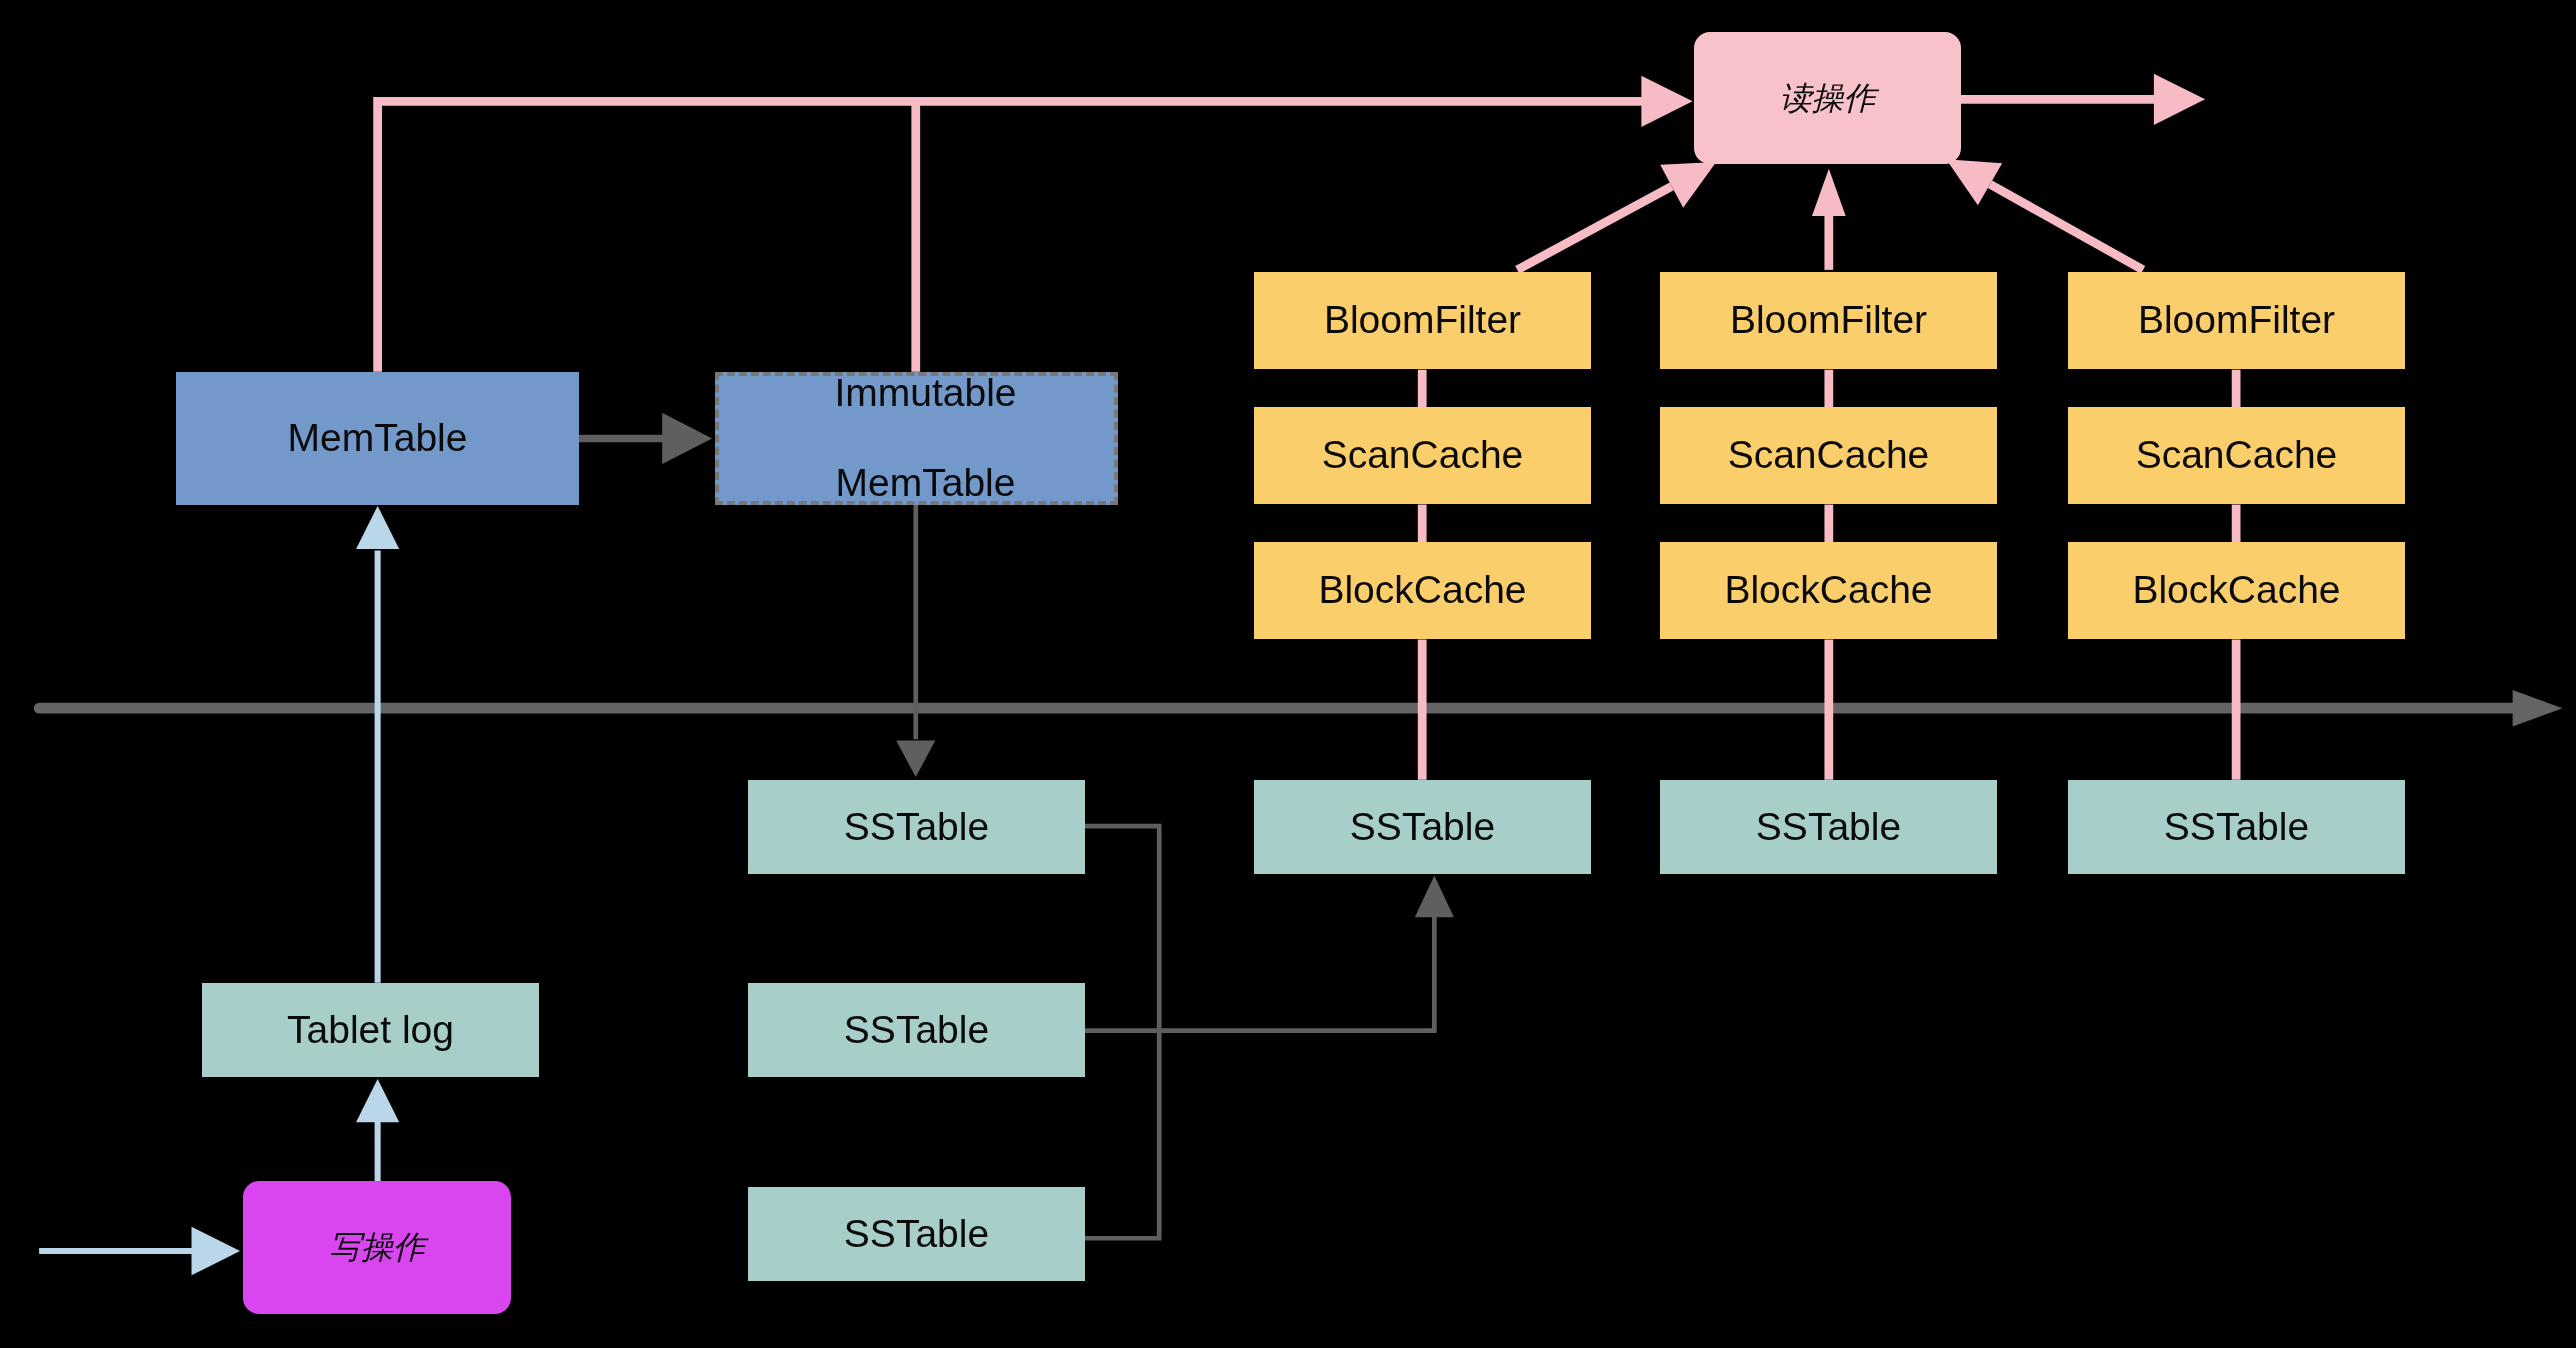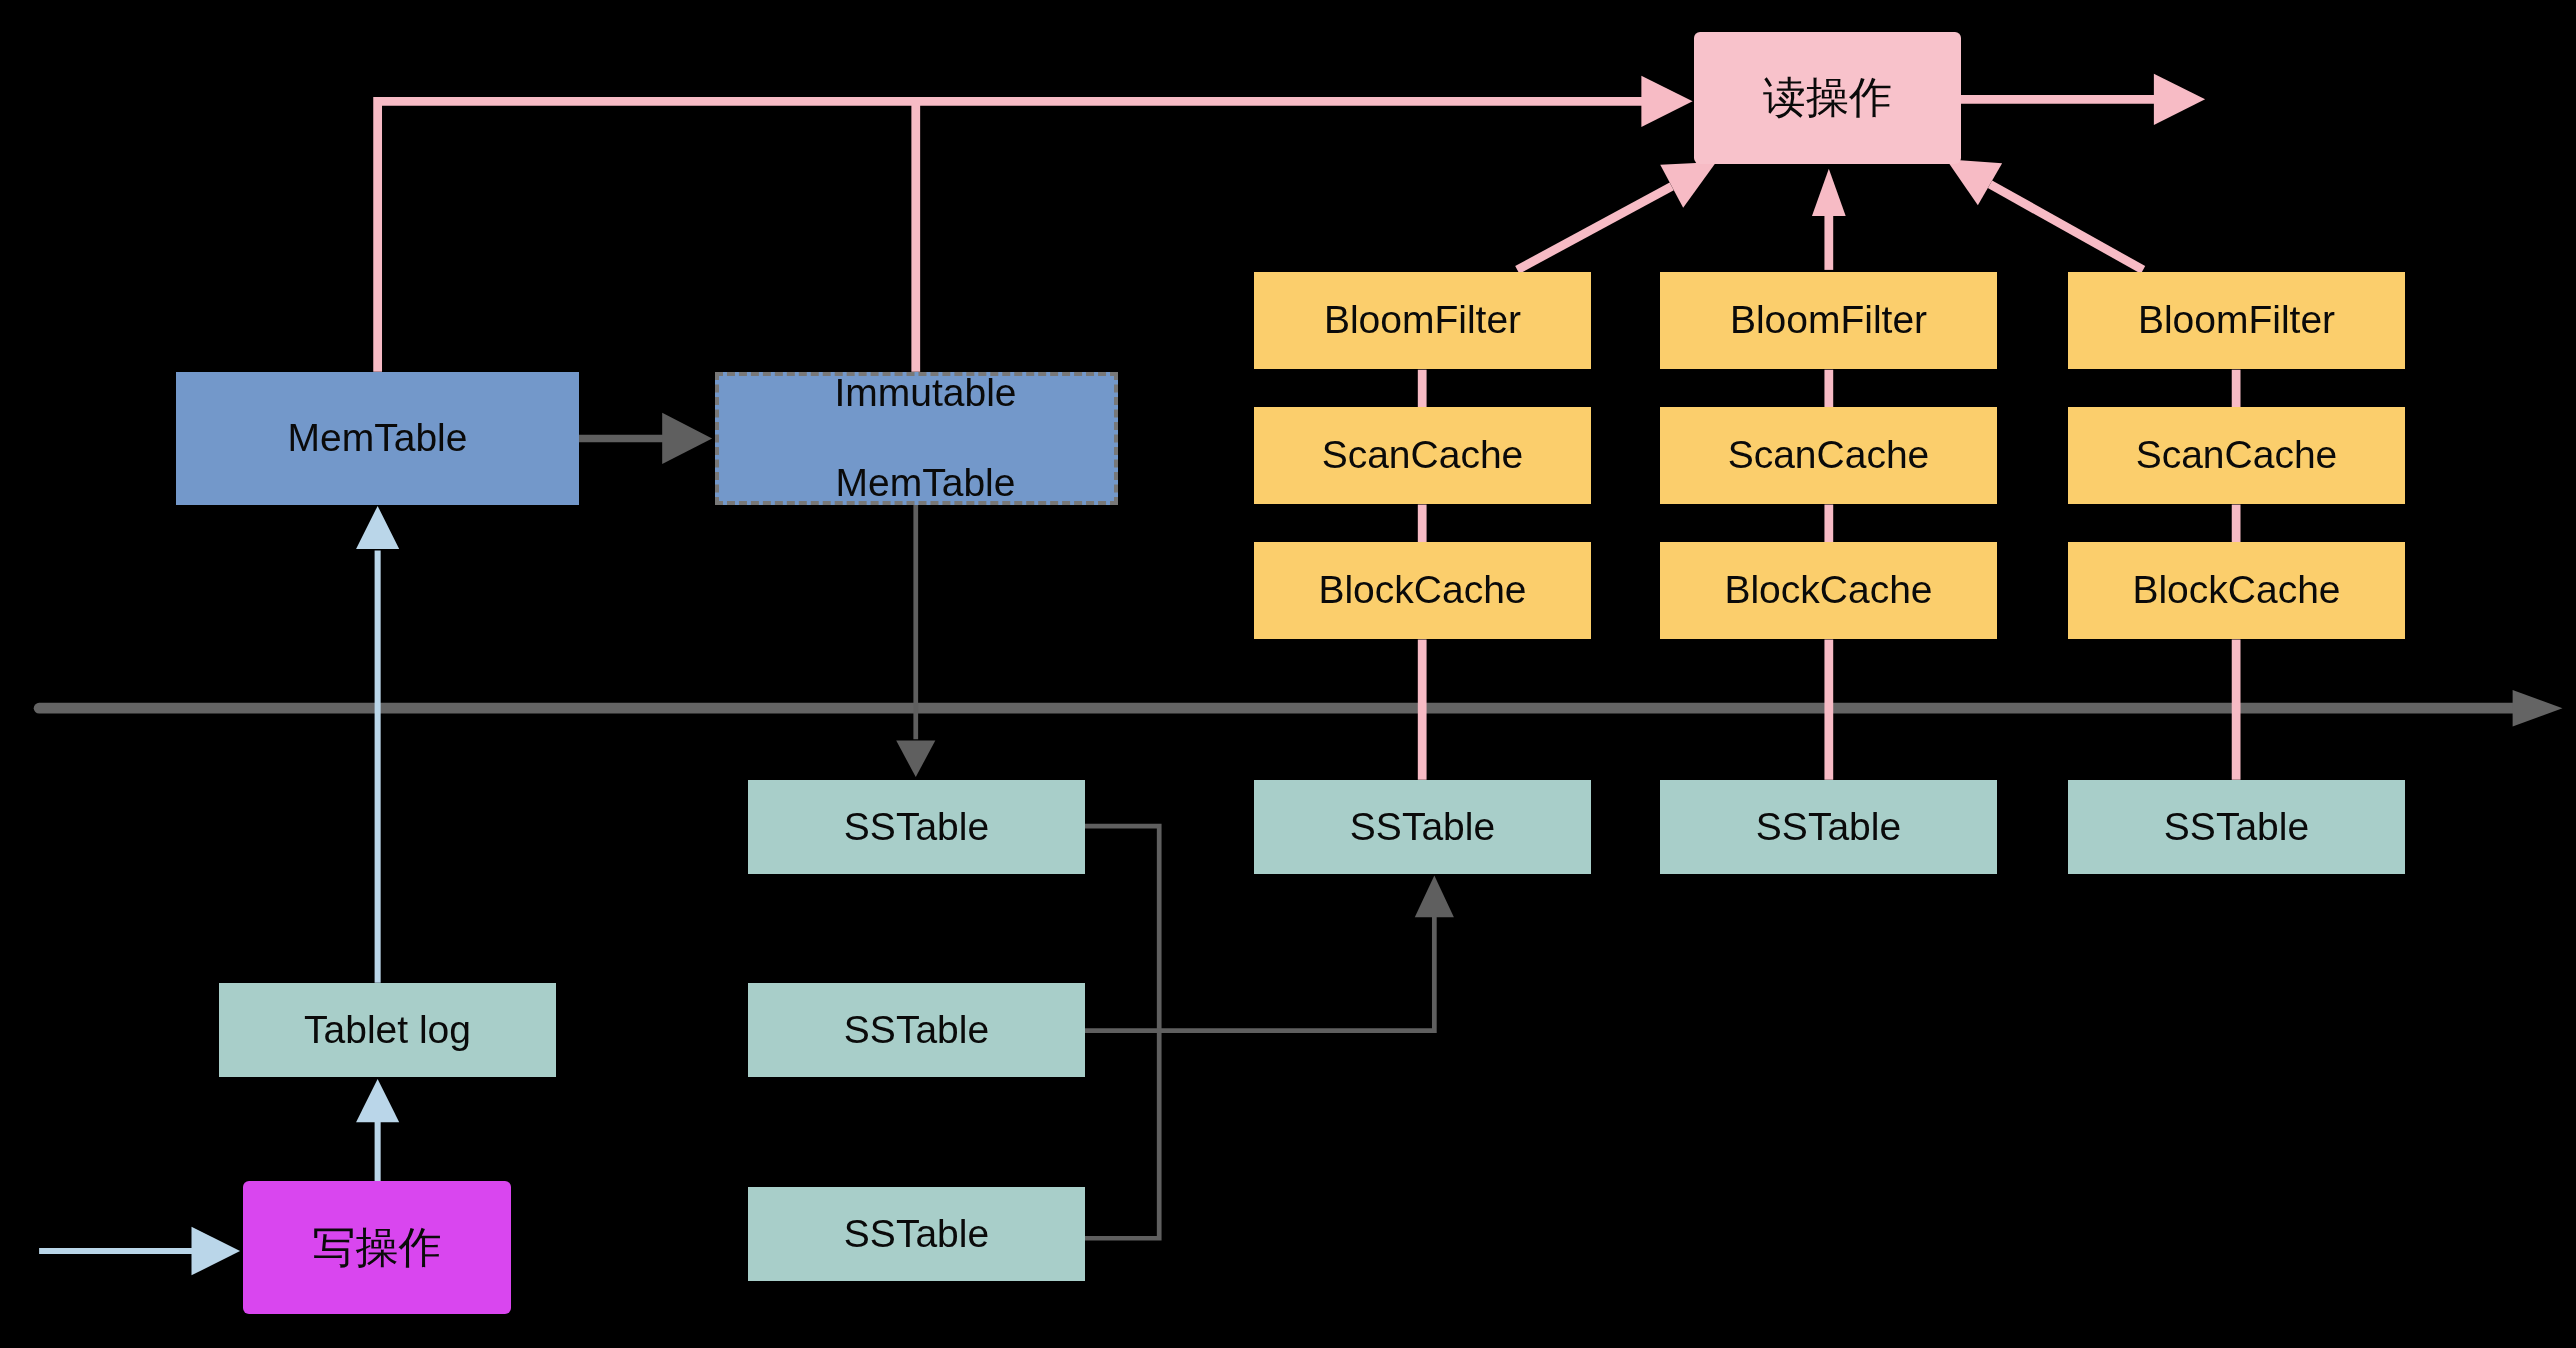--- a/index.html
+++ b/index.html
@@ -11,21 +11,21 @@
     font-family:"Liberation Sans","DejaVu Sans",sans-serif;
   }
   #wires { position:absolute; left:0; top:0; width:2576px; height:1349px; }
   .node {
     position:absolute; box-sizing:border-box;
     display:flex; align-items:center; justify-content:center;
     text-align:center; color:#0a0a0a;
     font-size:39px; line-height:1.15;
     white-space:pre-line;
   }
-  .pill { border-radius:6px; font-size:43px; }
+  .pill { border-radius:16px; font-size:32px;font-style:italic; }
   .immutable { border:4.7px dashed #787878;padding-left:18px; }
   .twoline span { display:block; }
 </style>
 </head>
 <body>
 
 <div id="canvas">
 
   <svg id="wires" viewBox="0 0 3820 2000">
 
@@ -126,18 +126,18 @@
   <div class="node" style="left: 2068px; top: 542px; width: 337px; height: 97px; background: rgb(251, 206, 108);">BlockCache</div>
 
   <div class="node" style="left: 748px; top: 780px; width: 337px; height: 94px; background: rgb(168, 206, 201);">SSTable</div>
   <div class="node" style="left: 748px; top: 983px; width: 337px; height: 94px; background: rgb(168, 206, 201);">SSTable</div>
   <div class="node" style="left: 748px; top: 1187px; width: 337px; height: 94px; background: rgb(168, 206, 201);">SSTable</div>
 
   <div class="node" style="left: 1254px; top: 780px; width: 337px; height: 94px; background: rgb(168, 206, 201);">SSTable</div>
   <div class="node" style="left: 1660px; top: 780px; width: 337px; height: 94px; background: rgb(168, 206, 201);">SSTable</div>
   <div class="node" style="left: 2068px; top: 780px; width: 337px; height: 94px; background: rgb(168, 206, 201);">SSTable</div>
 
-  <div class="node" style="left: 219px; top: 983px; width: 337px; height: 94px; background: rgb(168, 206, 201);">Tablet log</div>
+  <div class="node" style="left: 202px; top: 983px; width: 337px; height: 94px; background: rgb(168, 206, 201);">Tablet log</div>
 
   <div class="node pill" style="left: 243px; top: 1181px; width: 268px; height: 133px; background: #d946ef;">写操作</div>
 
 </div>
 
 
 </body></html>

